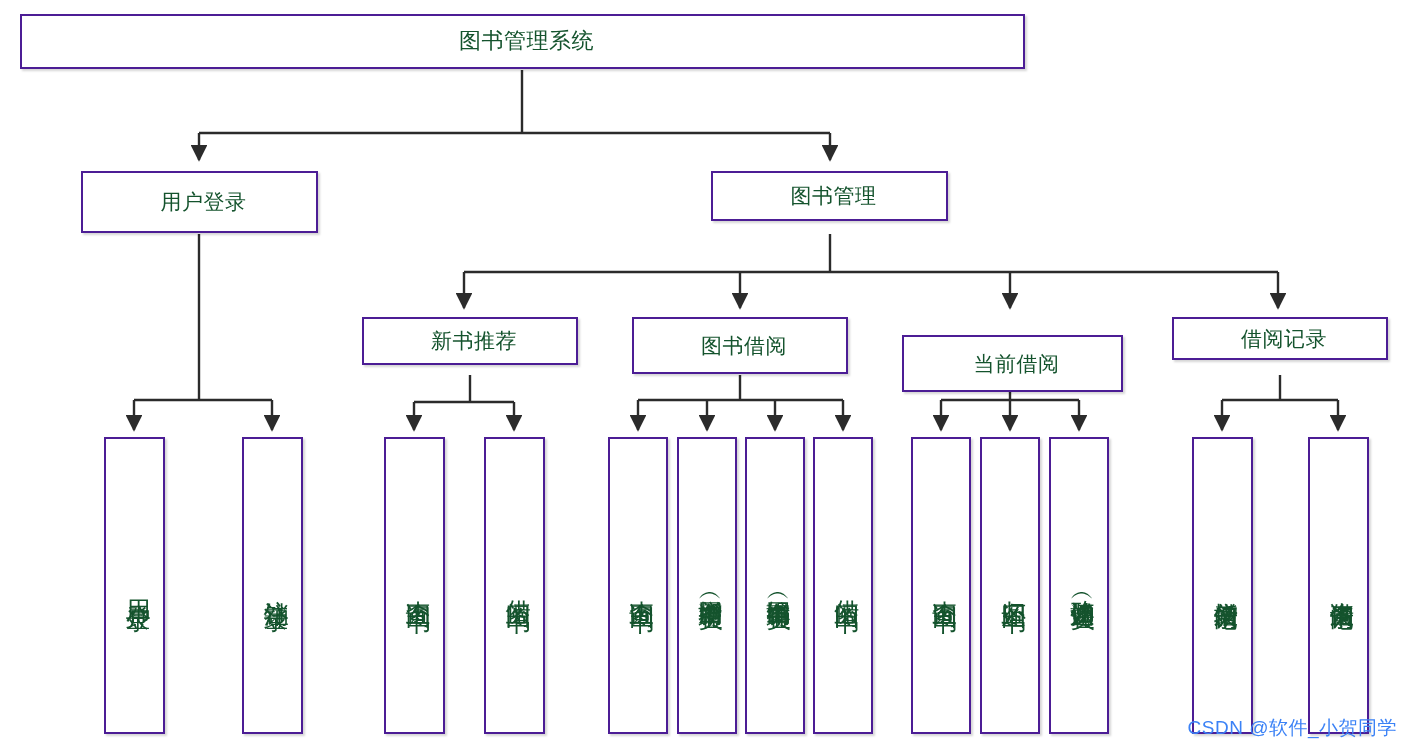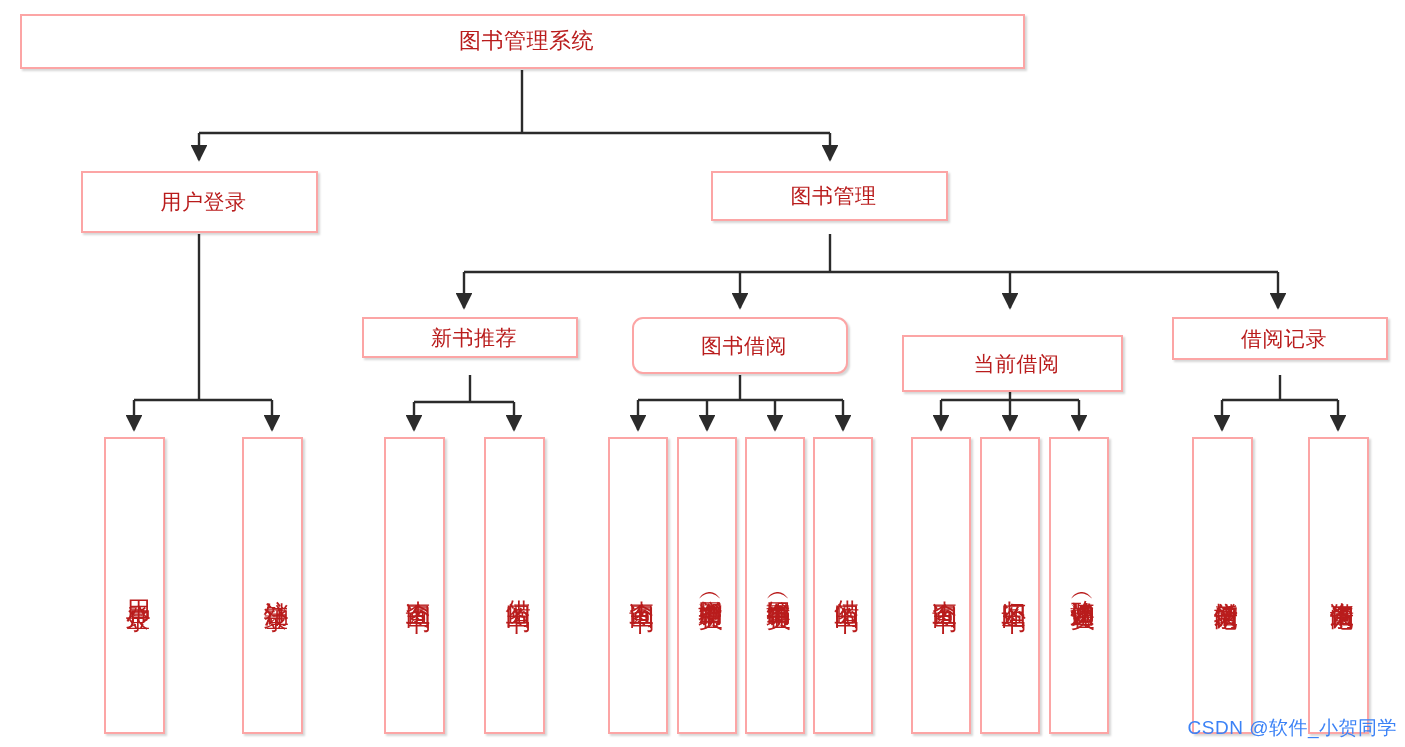--- a/index.html
+++ b/index.html
@@ -22,26 +22,26 @@
     left: 0;
     top: 0;
     width: 1405px;
     height: 747px;
     pointer-events: none;
   }
   .node {
     position: absolute;
     box-sizing: border-box;
     background: #ffffff;
-    border: 2px solid #fca5a5;
+    border: 2px solid #4c1d95;
     box-shadow: 2px 2px 2px rgba(0,0,0,0.16);
     display: flex;
     align-items: center;
     justify-content: center;
-    color: #b91c1c;
+    color: #14532d;
     padding-left: 8px;
   }
   .node .label {
     line-height: 1.12;
     white-space: nowrap;
   }
   
   .node.horiz .label {
     font-size: 21px;
     letter-spacing: 0.5px;
@@ -136,25 +136,25 @@
   </div>
 
   <div class="node horiz" style="left:81px; top:171px; width:237px; height:62px;">
     <span class="label">用户登录</span>
   </div>
 
   <div class="node horiz" style="left:711px; top:171px; width:237px; height:50px;text-align:right;">
     <span class="label">图书管理</span>
   </div>
 
-  <div class="node horiz" style="left:362px; top:317px; width:216px; height:41px;">
+  <div class="node horiz" style="left:362px; top:317px; width:216px; height:48px;">
     <span class="label">新书推荐</span>
   </div>
 
-  <div class="node horiz" style="left:632px; top:317px; width:216px; height:57px;border-radius:11px;">
+  <div class="node horiz" style="left:632px; top:317px; width:216px; height:57px;">
     <span class="label">图书借阅</span>
   </div>
 
   <div class="node horiz" style="left:902px; top:317px; width:221px; height:57px;margin-top:18px;">
     <span class="label">当前借阅</span>
   </div>
 
   <div class="node horiz" style="left:1172px; top:317px; width:216px; height:43px;">
     <span class="label">借阅记录</span>
   </div>

